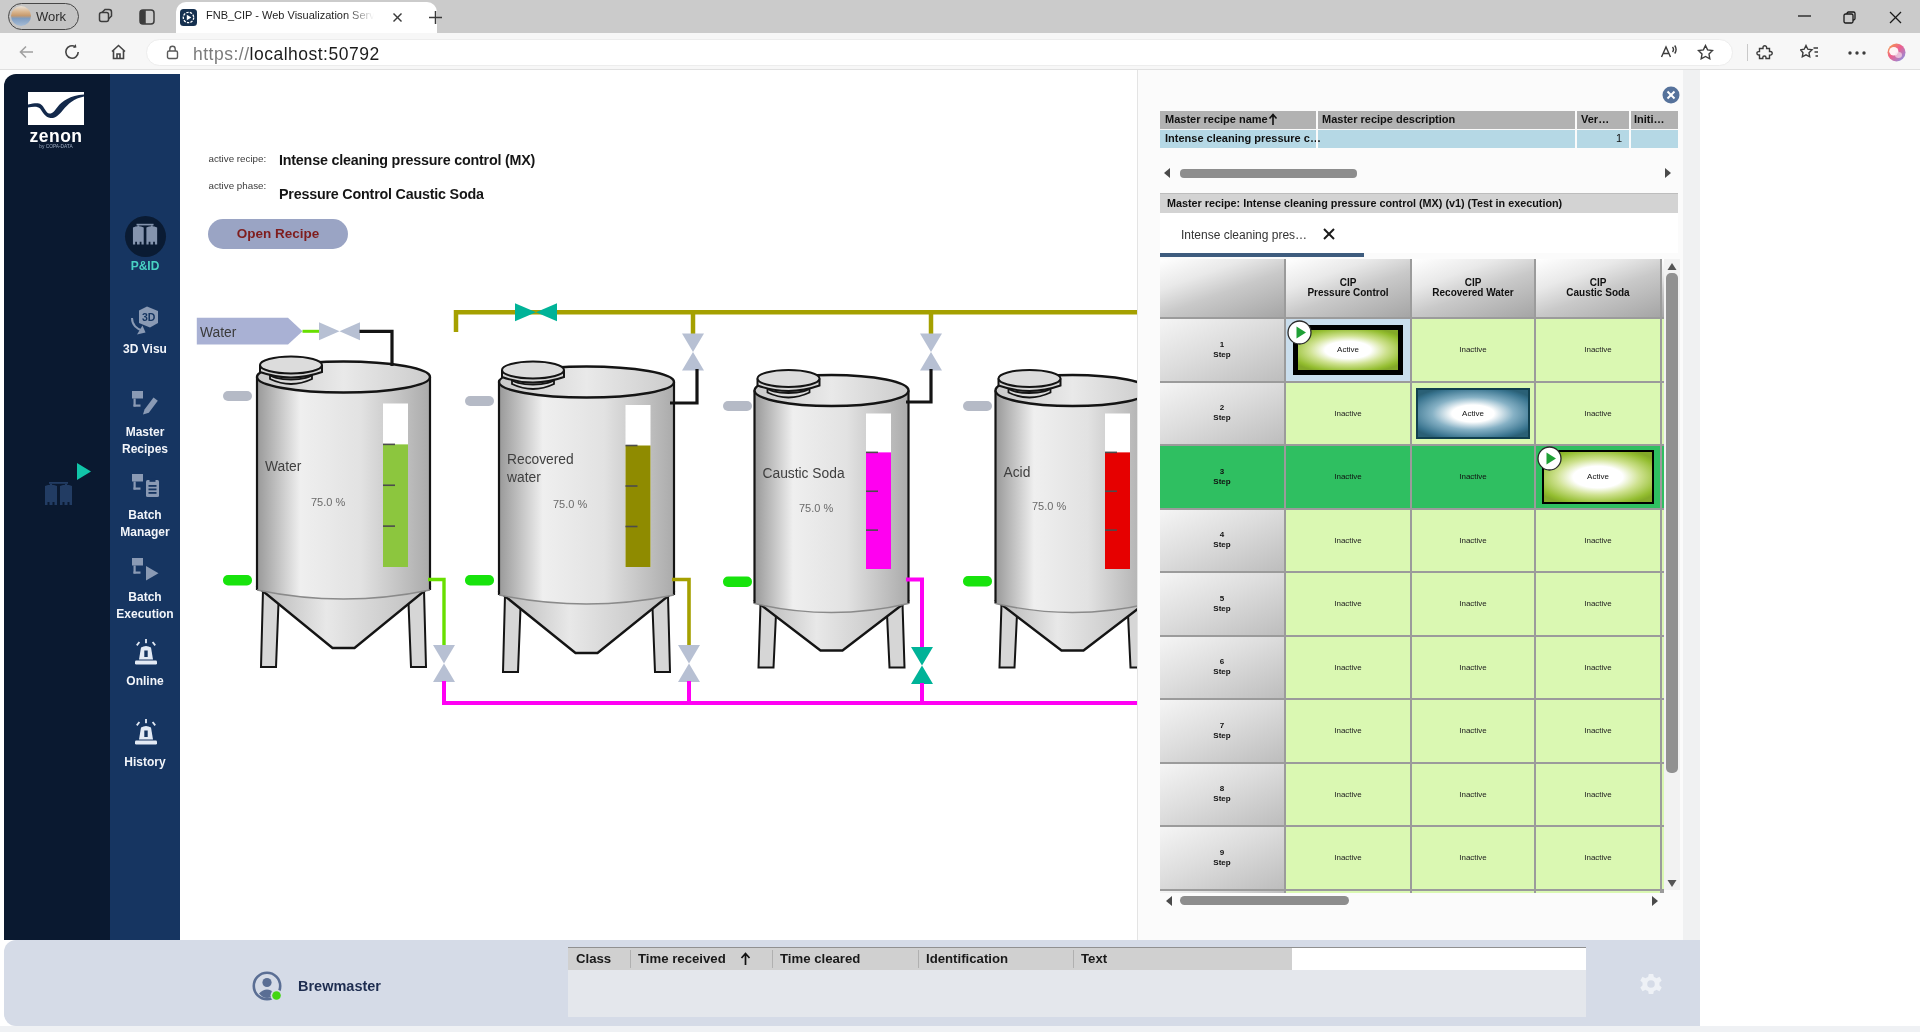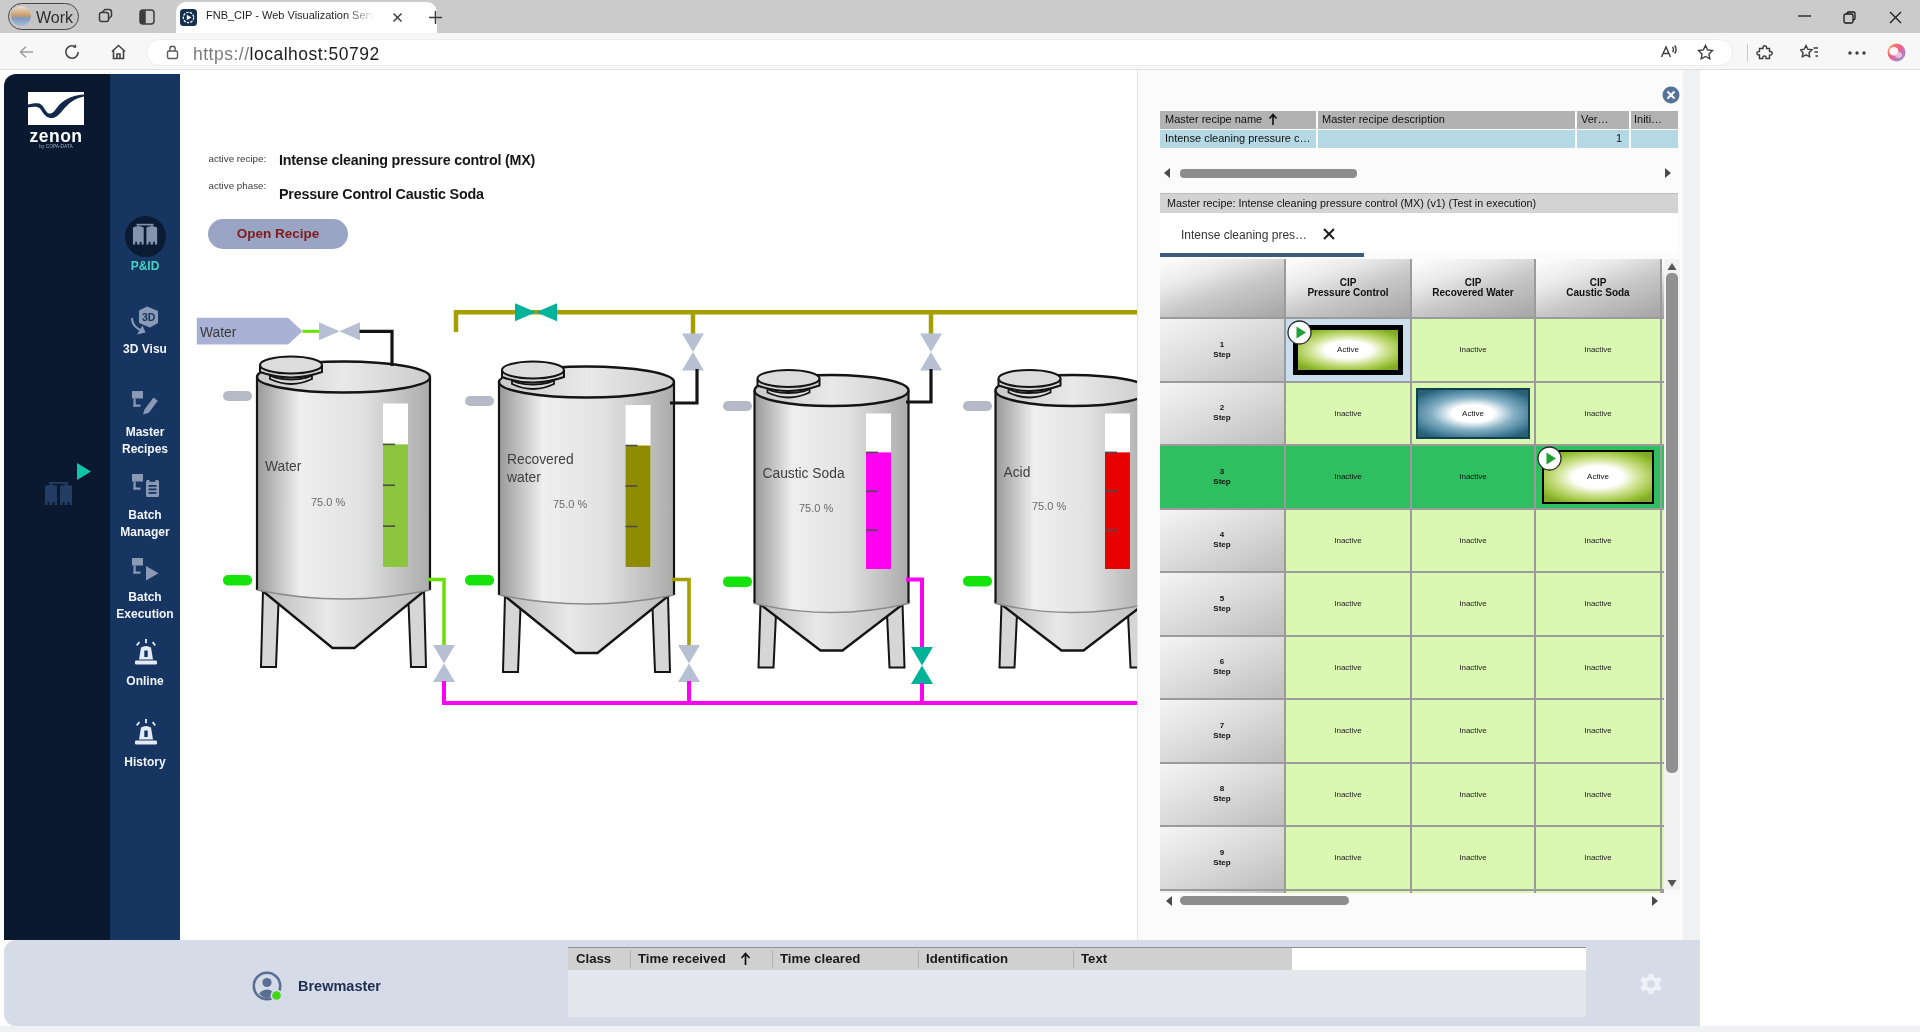--- a/index.html
+++ b/index.html
@@ -4,40 +4,40 @@
 *{margin:0;padding:0;box-sizing:border-box;}
 html,body{width:1920px;height:1032px;overflow:hidden;font-family:"Liberation Sans",sans-serif;}
 body{position:relative;background:#fff;}
 .abs{position:absolute;}
 .nw{white-space:nowrap;}
 
 #titlebar{left:0;top:0;width:1920px;height:33px;background:#cbcbcb;}
 #toolbar{left:0;top:33px;width:1920px;height:37px;background:#f7f7f7;border-bottom:1px solid #e0e0e0;}
 #profile{left:8px;top:3px;width:71px;height:27px;border:1.6px solid #474747;border-radius:14px;background:#c4c4c4;}
 #profile .ph{position:absolute;left:2px;top:2px;width:20px;height:20px;border-radius:50%;background:linear-gradient(180deg,#e9e2d8 0%,#d9b48c 30%,#c69a6e 48%,#7e9cc0 62%,#a6bcd6 100%);}
-#profile .nm{position:absolute;left:27px;top:5px;font-size:16px;color:#2d2d2d;}
+#profile .nm{position:absolute;left:27px;top:5px;font-size:13px;color:#2d2d2d;}
 #tab{left:176px;top:2px;width:261px;height:31px;background:#fff;border-radius:10px 10px 0 0;}
 #tab .ti{position:absolute;left:30px;top:7px;font-size:11px;color:#1f1f1f;width:175px;overflow:hidden;}
 #tab .fade{position:absolute;left:170px;top:5px;width:35px;height:18px;background:linear-gradient(90deg,rgba(255,255,255,0),#fff 80%);}
 
 #sdark{left:4px;top:74px;width:106px;height:866px;background:#0a1930;border-radius:12px 0 0 0;}
 #slight{left:110px;top:74px;width:70px;height:866px;background:#163561;}
 #canvas{left:180px;top:70px;width:1520px;height:870px;background:#fff;}
 #panel{left:1137px;top:70px;width:546px;height:870px;background:#fbfbfb;border-left:1px solid #e4e4e4;}
 #gutter{left:1683px;top:70px;width:17px;height:870px;background:#f0f1f2;}
 #copane{left:1700px;top:74px;width:220px;height:953px;background:#fff;border-radius:12px 0 0 14px;}
 #bstrip{left:0;top:1026px;width:1920px;height:6px;background:#eff1f4;}
 #bottombar{left:4px;top:940px;width:1696px;height:86px;background:#d5dbe7;border-radius:12px 0 0 12px;}
 
 .navlab{width:70px;text-align:center;font-weight:bold;font-size:12px;color:#f2f5fa;line-height:17px;}
 
 .lab12{font-size:9.8px;color:#3a3a3a;}
 .val21{font-size:14.3px;font-weight:bold;color:#151515;letter-spacing:-0.2px;}
 #openbtn{left:208px;top:219px;width:140px;height:30px;background:#9aa4c4;border-radius:15px;color:#7f1d1d;font-weight:bold;font-size:13.5px;text-align:center;line-height:30px;}
-.bold{font-weight:normal;text-align:center;}
+.bold{font-weight:bold;text-align:center;}
 .f125{font-size:11px;color:#111;}
 .cell{position:absolute;display:flex;align-items:center;justify-content:center;text-align:center;}
 .hdrg{background:linear-gradient(160deg,#ffffff 0%,#e9e9e9 30%,#c9c9c9 55%,#a5a5a5 100%);}
 .rhg{background:linear-gradient(155deg,#f5f5f5 0%,#dddddd 45%,#bdbdbd 100%);}
 .inact{background:#daf8b2;font-size:8px;color:#222;}
 .ginact{background:#2fbf61;font-size:8px;color:#111;}
 .mxh{font-size:10px;font-weight:bold;color:#111;line-height:10px;}
 .rht{font-size:8px;font-weight:bold;color:#111;line-height:10px;}
 .activebox{position:absolute;display:flex;align-items:center;justify-content:center;font-size:8px;color:#111;}
 .ag{background:radial-gradient(ellipse 64% 60% at 50% 50%,#ffffff 0%,#ffffff 36%,#cfe291 60%,#93bd2f 90%,#83a928 100%);}

